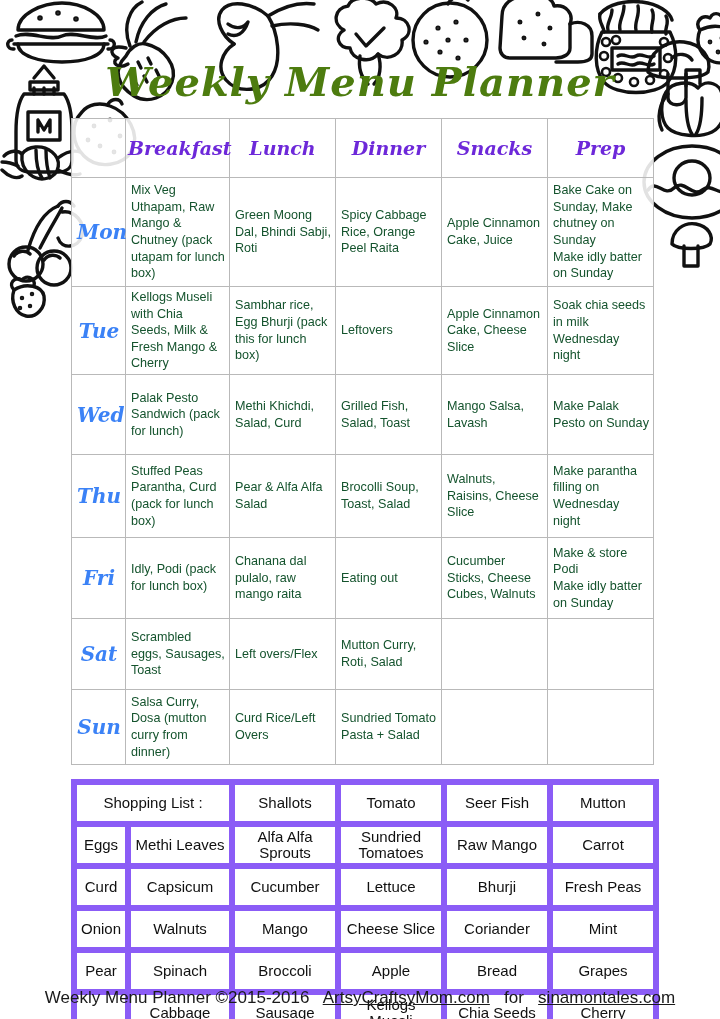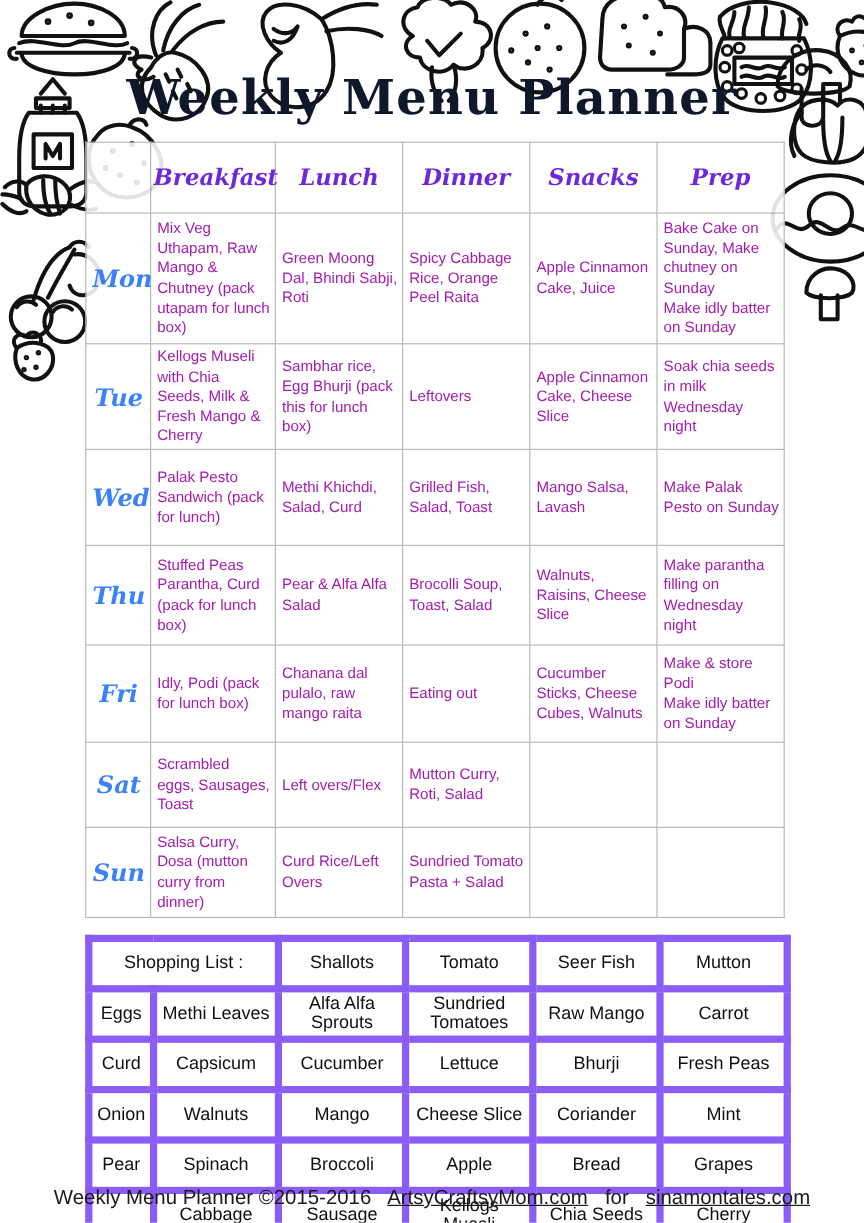--- a/index.html
+++ b/index.html
@@ -27,24 +27,25 @@
   #doodle-layer svg { display: block; }
 
   
   #title {
     position: absolute;
     left: 0; top: 62px;
     width: 720px;
     text-align: center;
     z-index: 3;
     font-family: "DejaVu Serif", serif;
+    font-style: italic;
     font-weight: 700;
     font-size: 40px;
     letter-spacing: 1px;
-    color: #0f172a;
+    color: #4d7c0f;
     line-height: 1;
     white-space: nowrap;
   }
 
   
   #planner-wrap {
     position: absolute;
     left: 71px;
     top: 118px;
     width: 582px;
@@ -100,21 +101,21 @@
     color: #3b82f6;
     line-height: 1;
     display: block;
   }
 
   
   td.menu-cell {
     font-family: "Liberation Sans", sans-serif;
     font-size: 12.6px;
     line-height: 1.32;
-    color: #a21caf;
+    color: #14532d;
     vertical-align: middle;
     word-wrap: break-word;
   }
   td.menu-cell .celltext { display: block; white-space: pre-line; }
 
   
   tr.r-mon td { height: 104px; }
   tr.r-tue td { height: 80px; }
   tr.r-wed td { height: 75px; }
   tr.r-thu td { height: 78px; }

